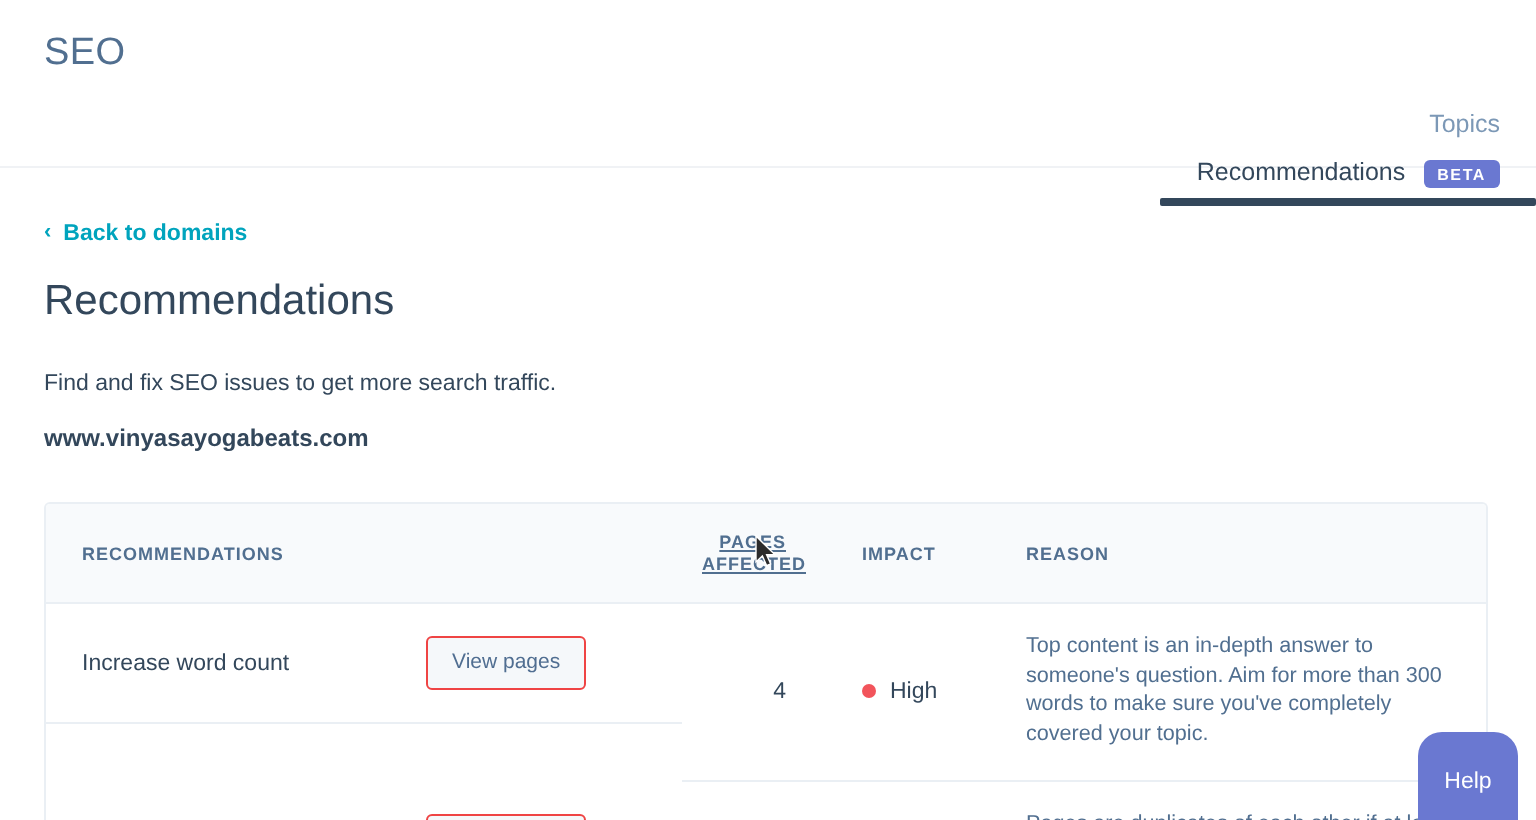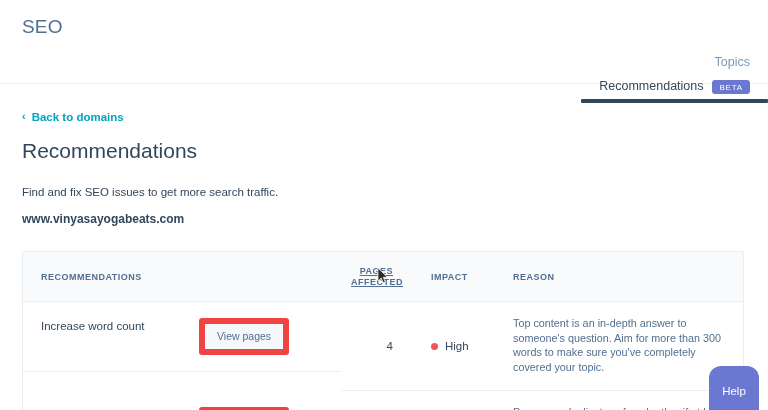--- a/index.html
+++ b/index.html
@@ -80,21 +80,21 @@
     display: flex;
     align-items: center;
     gap: 9px;
   }
 
   .beta-badge {
     display: inline-block;
     background: #6a78d1;
     color: #ffffff;
     font-size: 8px;
-    font-weight: 400;
+    font-weight: 700;
     letter-spacing: 0.8px;
     padding: 3px 7px 2px 7px;
     border-radius: 3px;
     line-height: 9px;
   }
 
   
   .content {
     padding: 22px 24px 0 22px;
     position: relative;
@@ -200,37 +200,37 @@
     color: #33475b;
     padding: 16px 10px;
     vertical-align: middle;
     border-bottom: 1px solid #eaeff4;
     line-height: 16px;
   }
 
   td.col-rec {
     padding-left: 18px;
     display: flex;
-    align-items: flex-start;
-    gap: 8px;
+    align-items: center;
+    gap: 22px;
   }
 
   .rec-label {
     flex: 0 0 auto;
     width: 150px;
     white-space: nowrap;
     overflow: hidden;
     text-overflow: ellipsis;
     font-size: 11.5px;
     color: #33475b;
   }
 
   .view-pages-btn {
     background: #f5f8fa;
-    border: 6px solid #ef4444;
+    border: 1px solid #ef4444;
     border-radius: 3px;
     color: #506e91;
     font-family: inherit;
     font-size: 10.5px;
     padding: 6px 12px;
     cursor: pointer;
     white-space: nowrap;
     line-height: 13px;
   }
 

